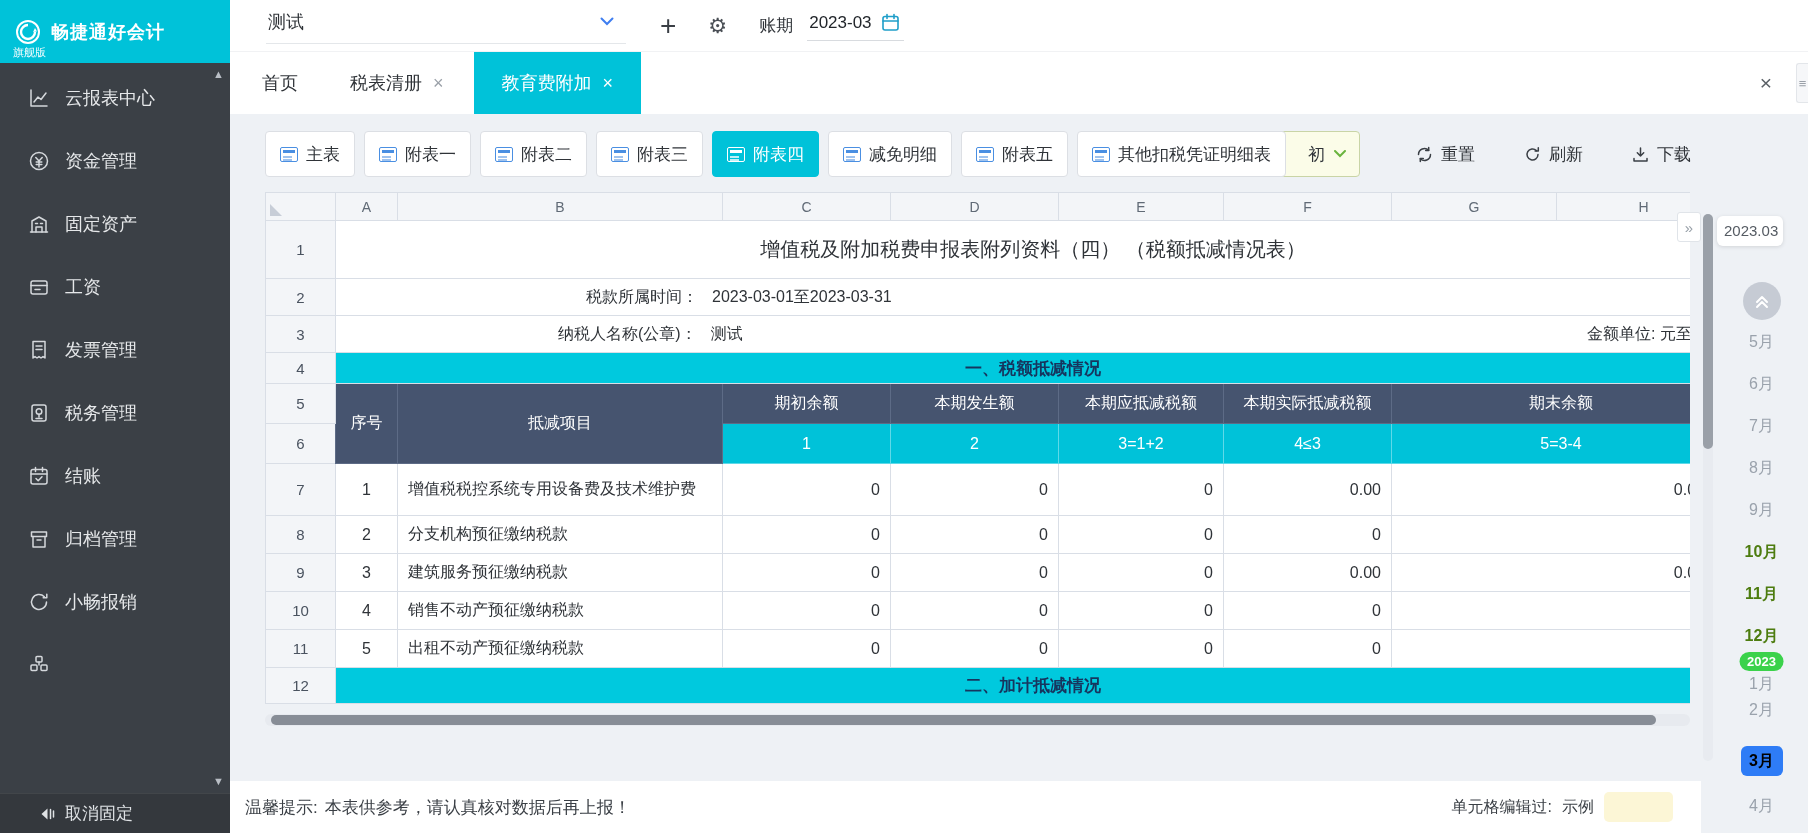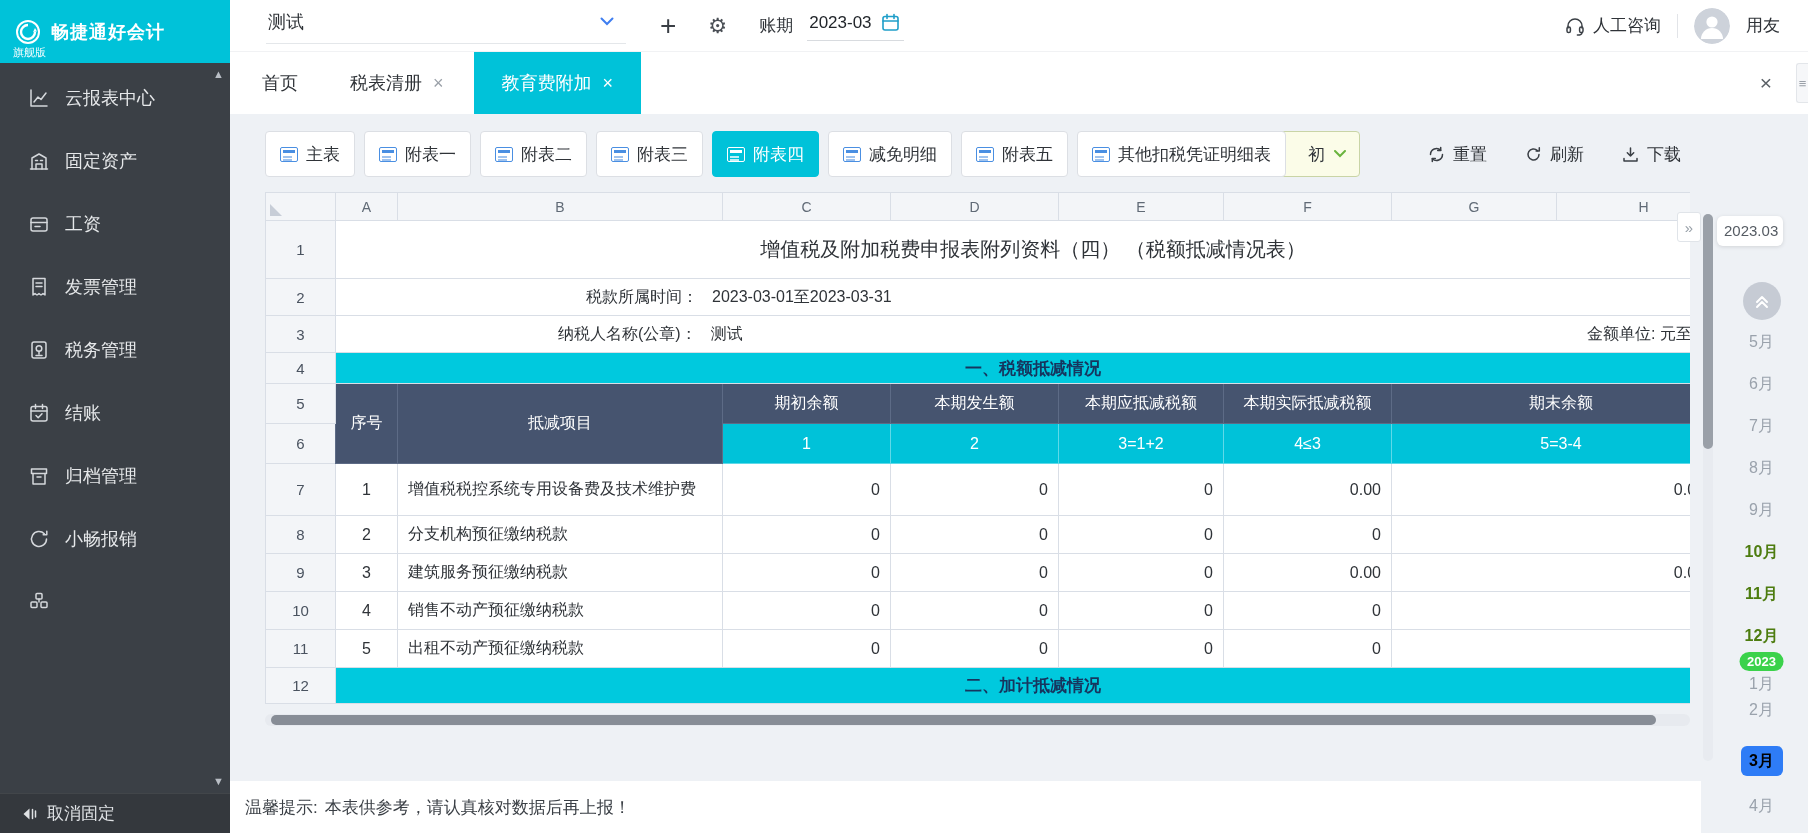--- a/index.html
+++ b/index.html
@@ -28,21 +28,21 @@
   .app-body { display:flex; height:781px; }
 
   
   .sidebar { width:230px; flex:none; background:#3b4046; position:relative; padding-top:14px; overflow:hidden; }
   .side-item { height:63px; display:flex; align-items:center; gap:15px; padding-left:28px; color:#e6e8ea; font-size:18px; cursor:pointer; }
   .side-item svg { flex:none; }
   .si path,.si rect,.si circle,.si line,.si polyline { fill:none; stroke:#d5d8dc; stroke-width:1.5; stroke-linecap:round; stroke-linejoin:round; }
   .side-arrow { position:absolute; right:6px; color:#b9bec5; font-size:11px; cursor:pointer; }
   .side-arrow.up { top:16px; }
   .side-arrow.down { bottom:46px; }
-  .pin-bar { position:absolute; bottom:0; left:0; width:100%; height:40px; background:#34383d; border-top:1px solid rgba(255,255,255,.07); display:flex; align-items:center; gap:9px; padding-left:20px; color:#dfe2e5; font-size:17px; cursor:pointer; }
+  .pin-bar { position:absolute; bottom:0; left:0; width:100%; height:40px; background:#34383d; border-top:1px solid rgba(255,255,255,.07); display:flex; align-items:center; gap:9px; padding-left:38px; color:#dfe2e5; font-size:17px; cursor:pointer; }
 
   
   .right-zone { flex:1; display:flex; flex-direction:column; min-width:0; }
 
   
   .tabbar { height:62px; flex:none; background:#fff; display:flex; align-items:center; }
   .tab { display:flex; align-items:center; gap:11px; font-size:18px; color:#2f3338; cursor:pointer; }
   .tab.home { margin-left:32px; }
   .tab.plain2 { margin-left:52px; }
   .tab.active { margin-left:30px; height:62px; padding:0 28px; background:#00c2d9; color:#fff; }
@@ -59,21 +59,21 @@
   .toolbar { margin:16px 0 0 35px; height:48px; display:flex; align-items:center; }
   .stab { position:relative; z-index:1; height:46px; background:#fff; border:1px solid #dcdfe4; border-radius:4px; margin-right:9px; padding:0 14px; display:flex; align-items:center; gap:8px; font-size:17px; color:#2f3338; cursor:pointer; font-family:inherit; }
   .stab.active { background:#00c2d9; border-color:#00c2d9; color:#fff; }
   .s-ico { width:18px; height:15px; border:1px solid #4a8fe2; border-radius:2px; position:relative; flex:none; }
   .s-ico::before { content:""; position:absolute; left:2px; right:2px; top:2px; height:3px; background:#4a8fe2; }
   .s-ico::after { content:""; position:absolute; left:2px; right:5px; top:8px; height:2px; background:#9fc3ef; box-shadow:0 3px 0 #9fc3ef; }
   .stab.active .s-ico { border-color:#fff; }
   .stab.active .s-ico::before { background:#fff; }
   .stab.active .s-ico::after { background:rgba(255,255,255,.75); box-shadow:0 3px 0 rgba(255,255,255,.75); }
   .tb-dropdown { position:relative; z-index:0; height:46px; margin-left:-18px; background:#fbfce8; border:1px solid #c9d4a6; border-radius:4px; padding:0 13px 0 30px; display:flex; align-items:center; gap:9px; font-size:17px; color:#2f3338; cursor:pointer; }
-  .actions { margin-left:auto; margin-right:20px; display:flex; align-items:center; gap:38px; }
+  .actions { margin-left:auto; margin-right:10px; display:flex; align-items:center; gap:49px; }
   .act { display:flex; align-items:center; gap:8px; font-size:17px; color:#2f3338; cursor:pointer; background:none; border:none; font-family:inherit; }
   .act svg path { fill:none; stroke:#3a3f45; stroke-width:1.5; stroke-linecap:round; stroke-linejoin:round; }
 
   
   .sheetwrap { width:1425px; margin:14px 0 0 35px; overflow:hidden; background:#fff; flex:none; }
   table { border-collapse:collapse; table-layout:fixed; width:1465px; }
   td,th { border:1px solid #d9dee6; font-weight:normal; overflow:hidden; white-space:nowrap; }
   th.letter { height:28px; background:#f3f5f8; color:#606a76; font-size:14px; }
   th.corner { background:#f3f5f8; position:relative; }
   th.corner::after { content:""; position:absolute; left:4px; bottom:4px; width:0; height:0; border-bottom:12px solid #c7cdd7; border-right:12px solid transparent; }
@@ -146,51 +146,38 @@
 
   <span class="period-label">账期</span>
   <div class="period-box">
     <span class="period-value">2023-03</span>
     <svg width="19" height="19" viewBox="0 0 19 19">
       <rect x="2" y="3.5" width="15" height="13.5" rx="2" stroke="#1f9ec9" stroke-width="1.6" fill="none"></rect>
       <path d="M2 8h15M6 1.5v4M13 1.5v4" stroke="#1f9ec9" stroke-width="1.6" fill="none" stroke-linecap="round"></path>
     </svg>
   </div>
 
-  <div class="tb-right">
-    <div class="consult">
-      <svg width="20" height="20" viewBox="0 0 20 20">
-        <path d="M3 12v-2a7 7 0 0 1 14 0v2" stroke="#3a3f45" stroke-width="1.5" fill="none" stroke-linecap="round"></path>
-        <rect x="2" y="11" width="3.4" height="5.5" rx="1.6" stroke="#3a3f45" stroke-width="1.5" fill="none"></rect>
-        <rect x="14.6" y="11" width="3.4" height="5.5" rx="1.6" stroke="#3a3f45" stroke-width="1.5" fill="none"></rect>
-        <path d="M17 16.5c0 1.8-2.3 2.6-4.6 2.6" stroke="#3a3f45" stroke-width="1.5" fill="none" stroke-linecap="round"></path>
-      </svg>
-      <span>人工咨询</span>
-    </div>
-    <div class="tb-divider"></div>
-    <div class="avatar-wrap">
-      <svg width="36" height="36" viewBox="0 0 36 36">
-        <circle cx="18" cy="18" r="18" fill="#cdd2da"></circle>
-        <circle cx="18" cy="14" r="5.6" fill="#fff"></circle>
-        <path d="M7 31a11 11 0 0 1 22 0z" fill="#fff"></path>
-      </svg>
-    </div>
-    <span class="user-name">用友</span>
-  </div>
 </div>
 
 <div class="app-body">
 
   <aside class="sidebar">
     <div class="side-item">
       <svg class="si" width="22" height="22" viewBox="0 0 22 22">
           <polyline points="3,3 3,19 19,19"></polyline>
           <polyline points="6,15 10,10 13,12.5 18,6"></polyline>
         </svg>
       <span>云报表中心</span>
+    </div>
+    <div class="side-item">
+      <svg class="si" width="22" height="22" viewBox="0 0 22 22">
+          <circle cx="11" cy="11" r="8.5"></circle>
+          <path d="M7.8 7.5l3.2 3.5 3.2-3.5M8.2 12h5.6M8.2 14.6h5.6M11 11v6"></path>
+        </svg>
+      <span>资金管理</span>
     </div>
     <div class="side-item">
       <svg class="si" width="22" height="22" viewBox="0 0 22 22">
           <path d="M4 19V8l7-4 7 4v11"></path>
           <path d="M2.5 19h17"></path>
           <path d="M8 19v-5h6v5"></path>
           <path d="M7.5 10.5h2M12.5 10.5h2"></path>
         </svg>
       <span>固定资产</span>
     </div>
@@ -474,20 +461,25 @@
 
         <div class="hscroll">
           <div class="hthumb"></div>
         </div>
 
         <div class="footerbar">
           <div class="hint">
             <span>温馨提示:</span>
             <span>本表供参考，请认真核对数据后再上报！</span>
           </div>
+          <div class="edited">
+            <span>单元格编辑过:</span>
+            <span>示例</span>
+            <span class="swatch"></span>
+          </div>
         </div>
       </div>
 
       <div class="expander">
           <span>»</span>
         </div>
 
       <div class="vscroll">
         <div class="vtrack"></div>
         <div class="vthumb"></div>

